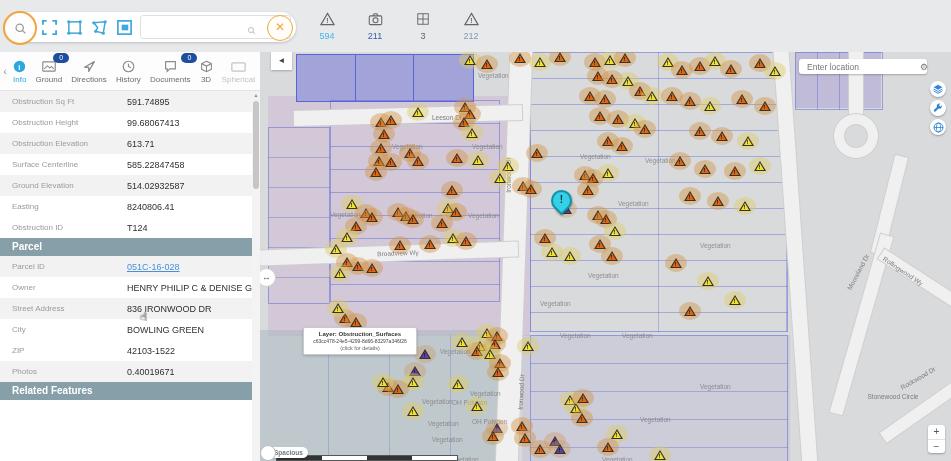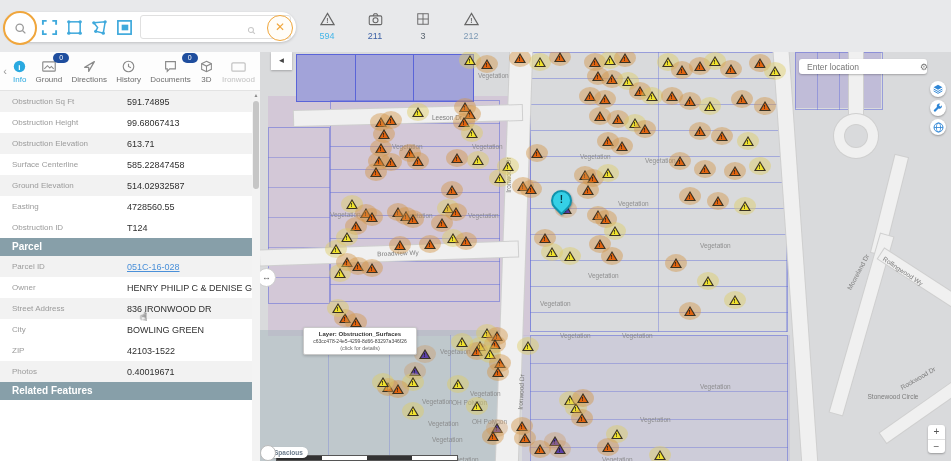--- a/index.html
+++ b/index.html
@@ -207,21 +207,21 @@
             <span class="ticon"><svg width="13" height="13" viewBox="0 0 16 16">
                 <path d="M8 1.5 L14 4.5 V11.5 L8 14.5 L2 11.5 V4.5 Z" fill="none" stroke="#8a8a8a" stroke-width="1.3"></path>
                 <path d="M2 4.5 L8 7.5 L14 4.5 M8 7.5 V14.5" fill="none" stroke="#8a8a8a" stroke-width="1.3"></path>
               </svg></span>
             <span class="tlabel">3D</span>
           </div>
           <div class="tab disabled">
             <span class="ticon"><svg width="15" height="12" viewBox="0 0 18 14">
                 <rect x="1" y="2" width="16" height="10" rx="1.5" fill="none" stroke="#c4c4c4" stroke-width="1.5"></rect>
               </svg></span>
-            <span class="tlabel">Ironwood</span>
+            <span class="tlabel">Spherical</span>
           </div>
         </div>
     </div>
     <div class="rows" id="rows">
         <div class="prow alt">
           <span class="plabel">Obstruction Sq Ft</span>
           <span class="pvalue">591.74895</span>
         </div>
         <div class="prow">
           <span class="plabel">Obstruction Height</span>
@@ -234,21 +234,21 @@
         <div class="prow">
           <span class="plabel">Surface Centerline</span>
           <span class="pvalue">585.22847458</span>
         </div>
         <div class="prow alt">
           <span class="plabel">Ground Elevation</span>
           <span class="pvalue">514.02932587</span>
         </div>
         <div class="prow">
           <span class="plabel">Easting</span>
-          <span class="pvalue">4728560.55</span>
+          <span class="pvalue">8240806.41</span>
         </div>
         <div class="prow">
           <span class="plabel">Obstruction ID</span>
           <span class="pvalue">T124</span>
         </div>
         <div class="sect">Parcel</div>
         <div class="prow alt">
           <span class="plabel">Parcel ID</span>
           <span class="pvalue link">051C-16-028</span>
         </div>

